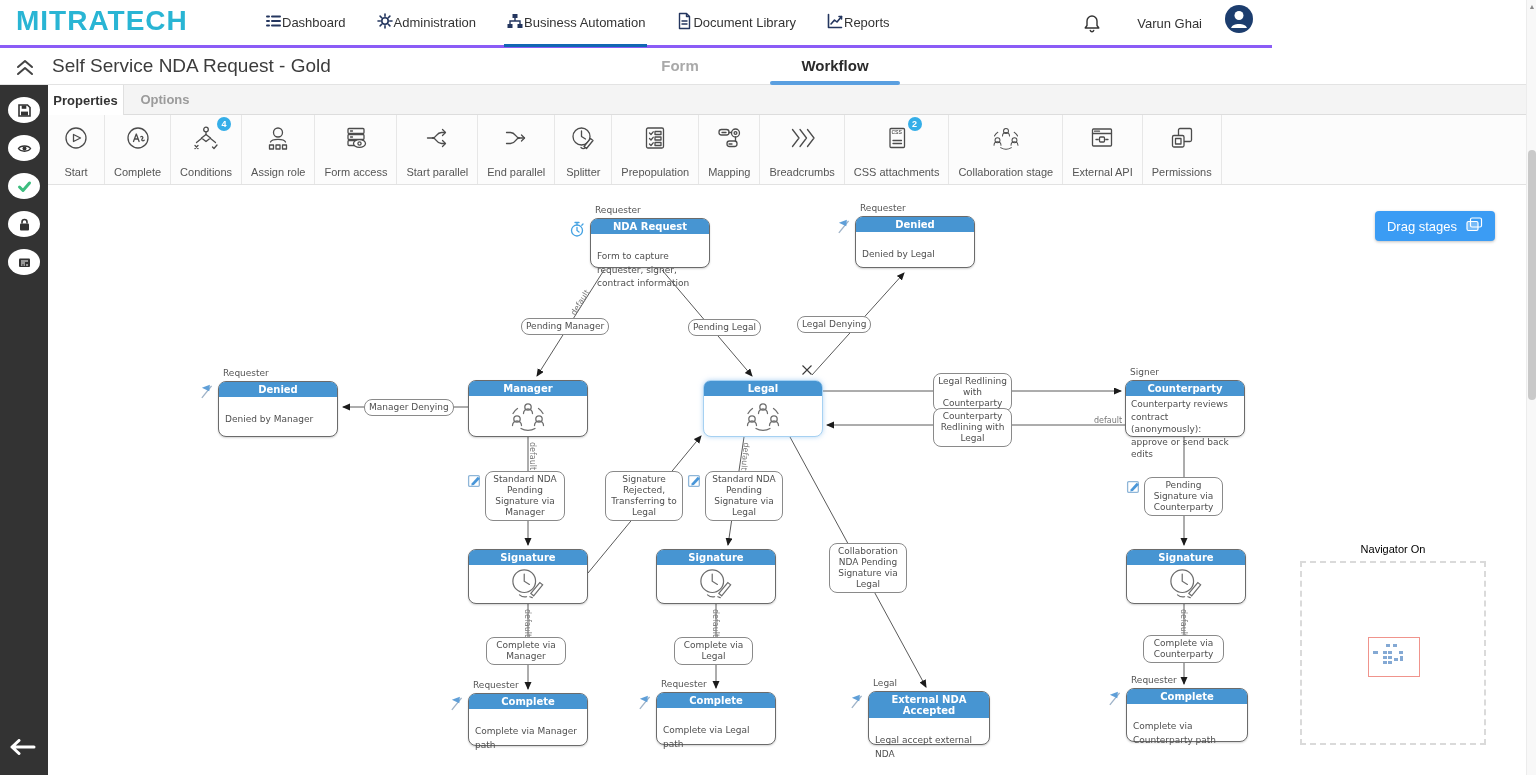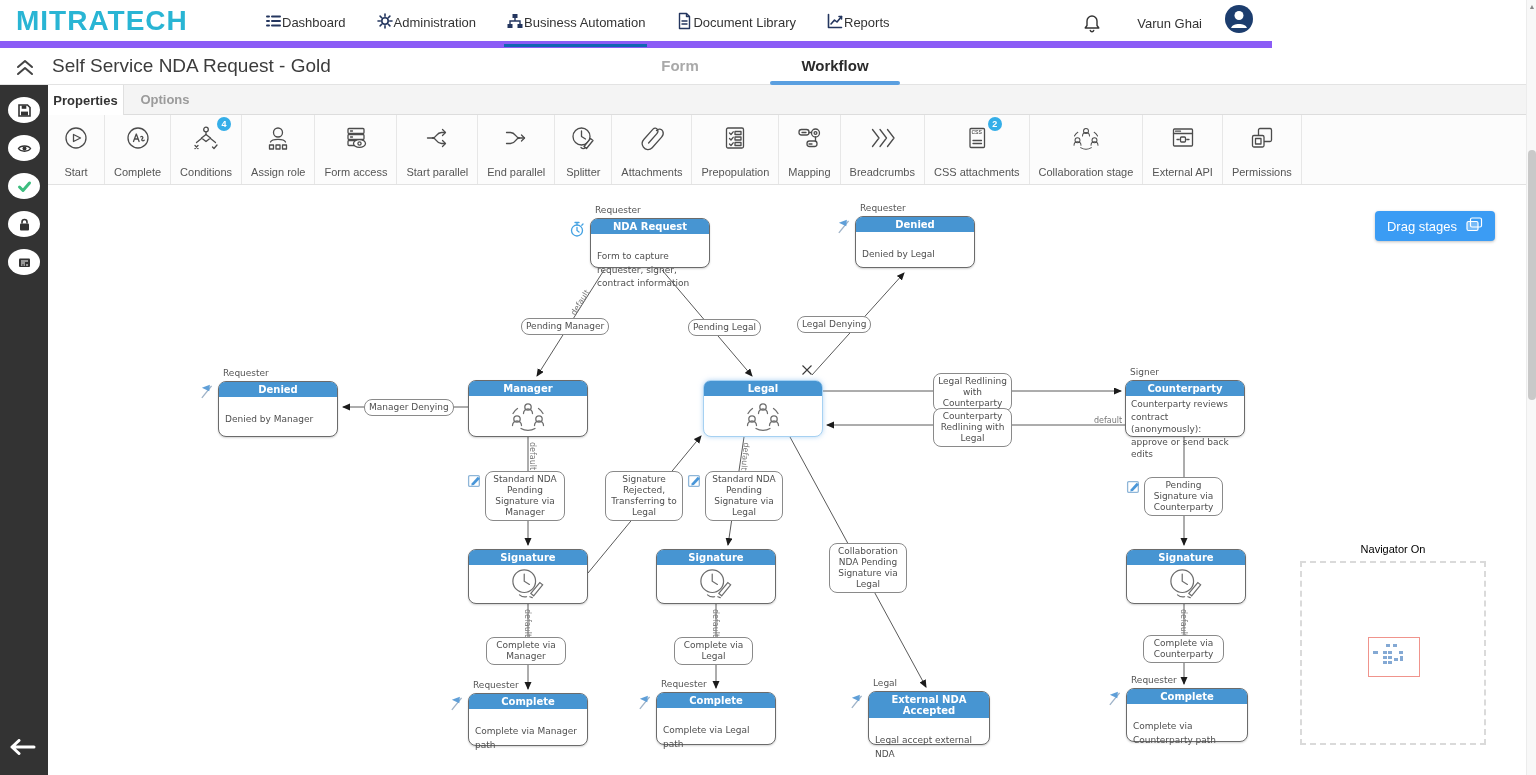--- a/index.html
+++ b/index.html
@@ -1,19 +1,19 @@
 <!DOCTYPE html>
 <html><head>
 <meta charset="utf-8">
 <style>
   html,body{margin:0;padding:0;width:1536px;height:775px;overflow:hidden;background:#fff;
     font-family:"Liberation Sans",sans-serif;-webkit-font-smoothing:antialiased;}
   *{box-sizing:border-box}
   
-  .topnav{position:absolute;left:0;top:0;width:1272px;height:48px;background:#fff;border-bottom:7px solid #8b5cf6;z-index:30}
+  .topnav{position:absolute;left:0;top:0;width:1272px;height:48px;background:#fff;border-bottom:3px solid #8b5cf6;z-index:30}
   .brand{position:absolute;left:16px;top:5px;font-size:28px;font-weight:bold;letter-spacing:1px;color:#29b5d4;cursor:pointer}
   .nav-items{position:absolute;left:262px;top:0;height:47px;display:flex;gap:26px}
   .nav-item{display:flex;align-items:center;font-size:13px;color:#333;cursor:pointer;border-bottom:3px solid transparent;padding:0 2px}
   .nav-item.active{border-bottom-color:#1166b3}
   .nav-item svg{flex:none}
   .bell{position:absolute;right:170px;top:13px;cursor:pointer}
   .user-name{position:absolute;right:70px;top:16px;font-size:13px;color:#333;cursor:pointer}
   .avatar{position:absolute;right:18px;top:4px;width:30px;height:30px;cursor:pointer}
   
   .titlebar{position:absolute;left:0;top:48px;width:1536px;height:37px;background:#fff;border-bottom:1px solid #e3e3e3;z-index:25}
@@ -292,28 +292,20 @@
             <path d="M12.5 7v5.5l4 2.5"></path>
             <path d="M15 22.5l6.5-8 2.5 2-6.5 8z" fill="#fff"></path>
             <path d="M12 23.5c1.5 1.5 3.5 1 4.5 0"></path>
           </svg>
         </div>
       <div class="tlabel">Splitter</div>
     </div>
     <div class="tool">
       <div class="ticon">
           <svg width="28" height="28" viewBox="0 0 28 28">
-            <path d="M18.5 6.5c2-2.3 5.2-1.6 6.3.8 1 2.1.4 4-1.2 5.8l-9.4 10.6c-2.6 2.9-6.8 2.4-8.8-.5-1.9-2.7-1.3-5.8.6-7.9l9-10.2c1.3-1.5 3.4-1.3 4.4.2.9 1.4.6 3-.5 4.3l-8.3 9.4"></path>
-          </svg>
-        </div>
-      <div class="tlabel">Attachments</div>
-    </div>
-    <div class="tool">
-      <div class="ticon">
-          <svg width="28" height="28" viewBox="0 0 28 28">
             <rect x="5.5" y="4" width="17" height="20" rx="1.5"></rect>
             <path d="M8.5 9l1.5 1.5 2.2-2.7"></path>
             <rect x="14" y="7.5" width="6" height="3"></rect>
             <path d="M8.5 14.5l1.5 1.5 2.2-2.7"></path>
             <rect x="14" y="13" width="6" height="3"></rect>
             <path d="M8.5 20l1.5 1.5 2.2-2.7"></path>
             <rect x="14" y="18.5" width="6" height="3"></rect>
           </svg>
         </div>
       <div class="tlabel">Prepopulation</div>

